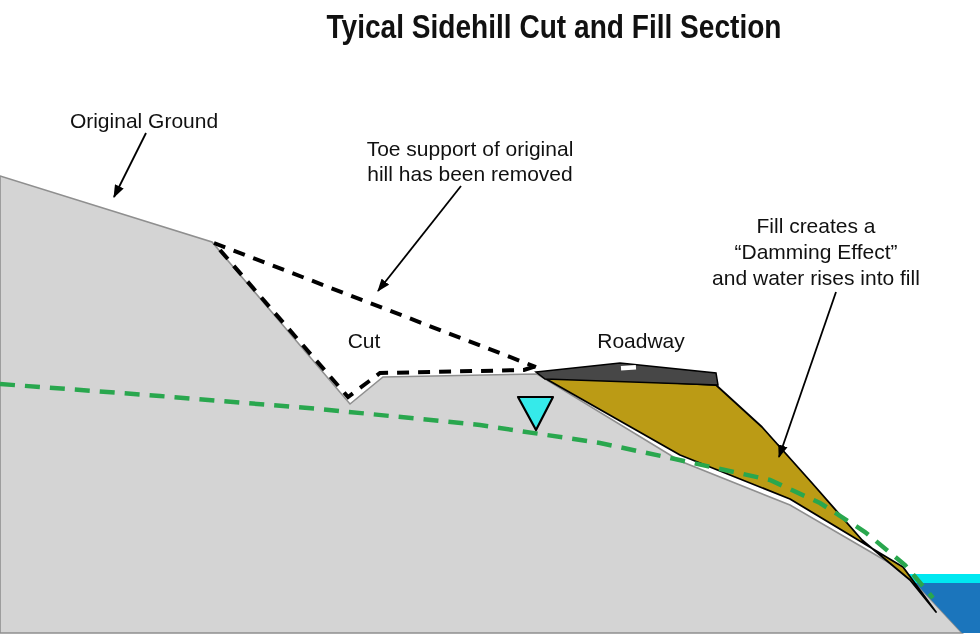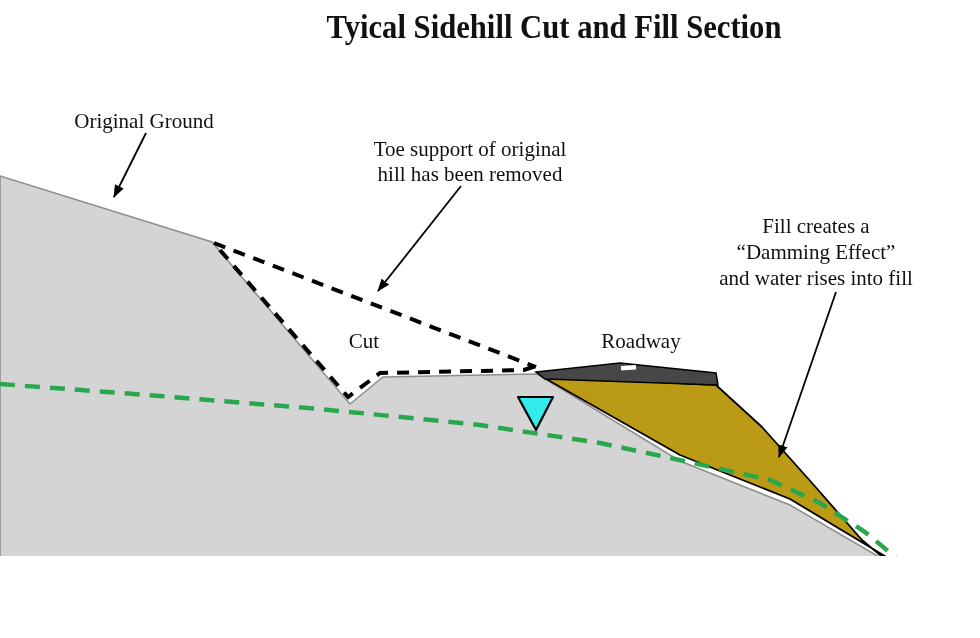--- a/index.html
+++ b/index.html
@@ -1,20 +1,20 @@
 <!DOCTYPE html>
 <html><head>
 <meta charset="utf-8">
 <style>
   html,body{margin:0;padding:0;background:#ffffff;}
   .canvas{
     position:relative;
-    width:980px;height:556px;
+    width:980px;height:638px;
     background:#ffffff;
-    font-family:Liberation Serif, serif;
+    font-family:Liberation Sans, sans-serif;
     overflow:hidden;
   }
   svg{display:block;}
   text{fill:#111111;}
   .lbl{font-size:21px;}
   .ttl{font-size:33px;font-weight:bold;}
   .annl{stroke:#000;stroke-width:1.8;fill:none;}
 </style>
 </head>
 <body>

